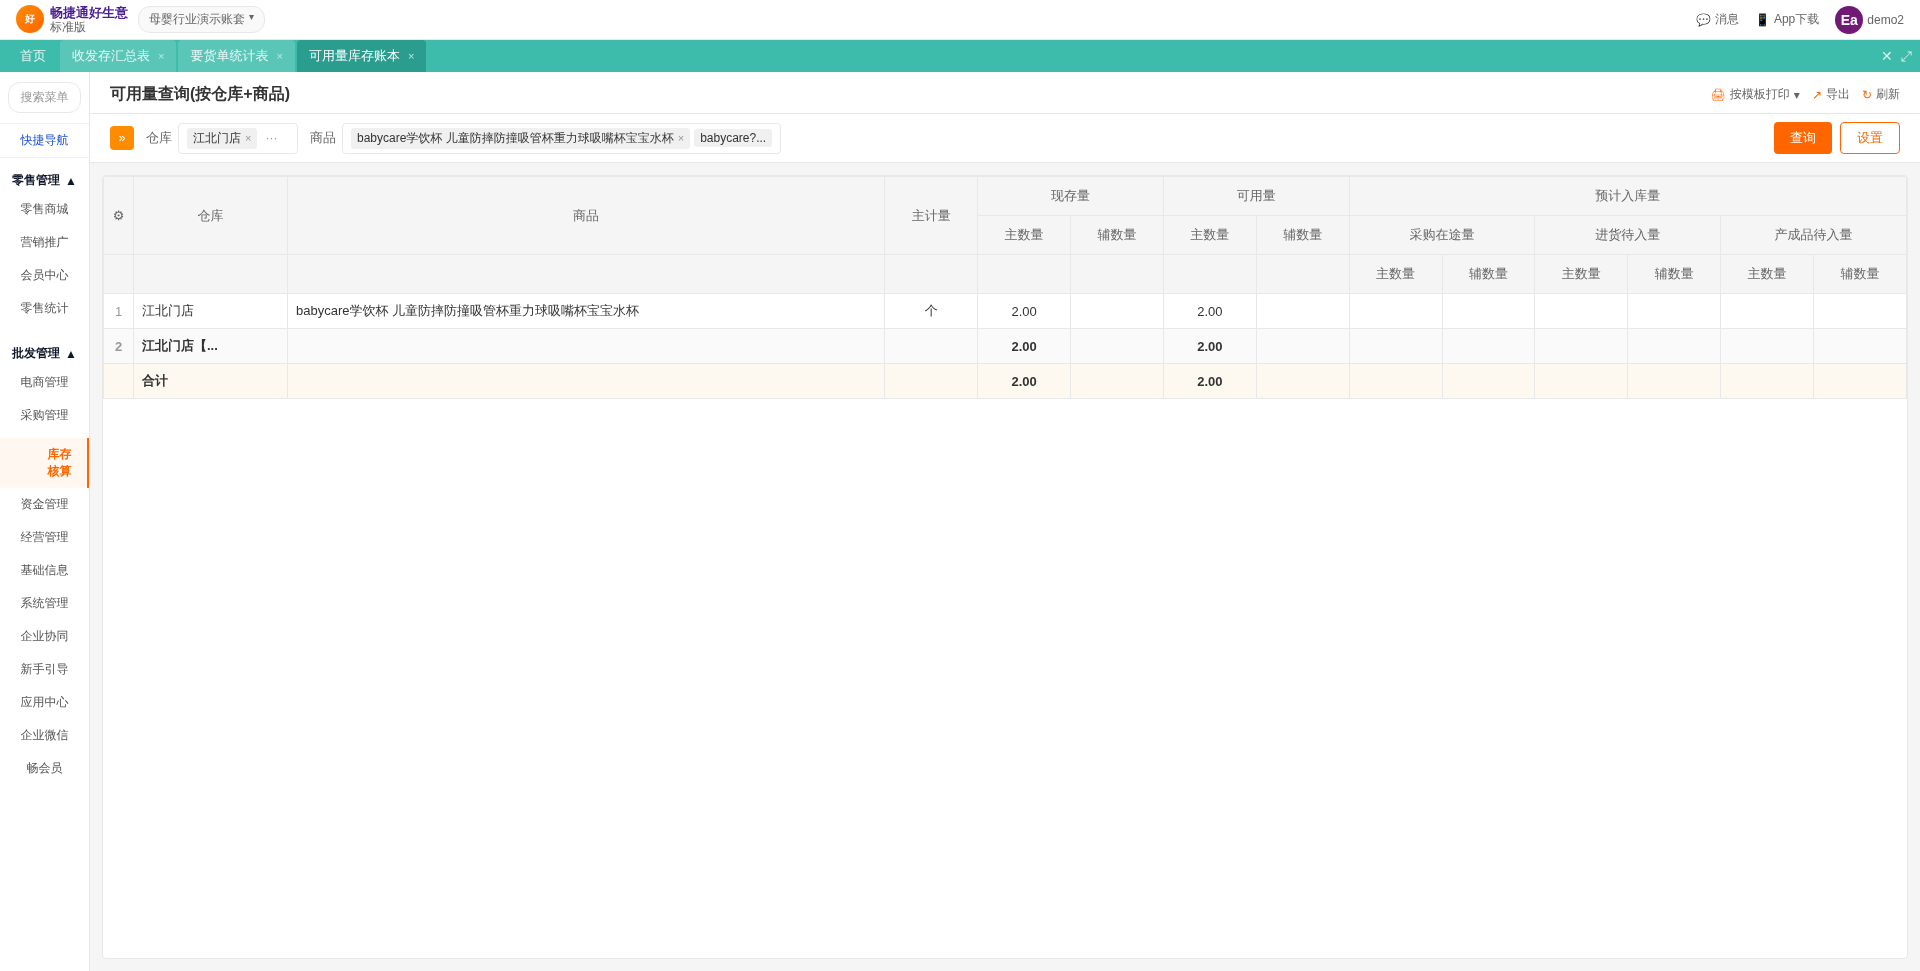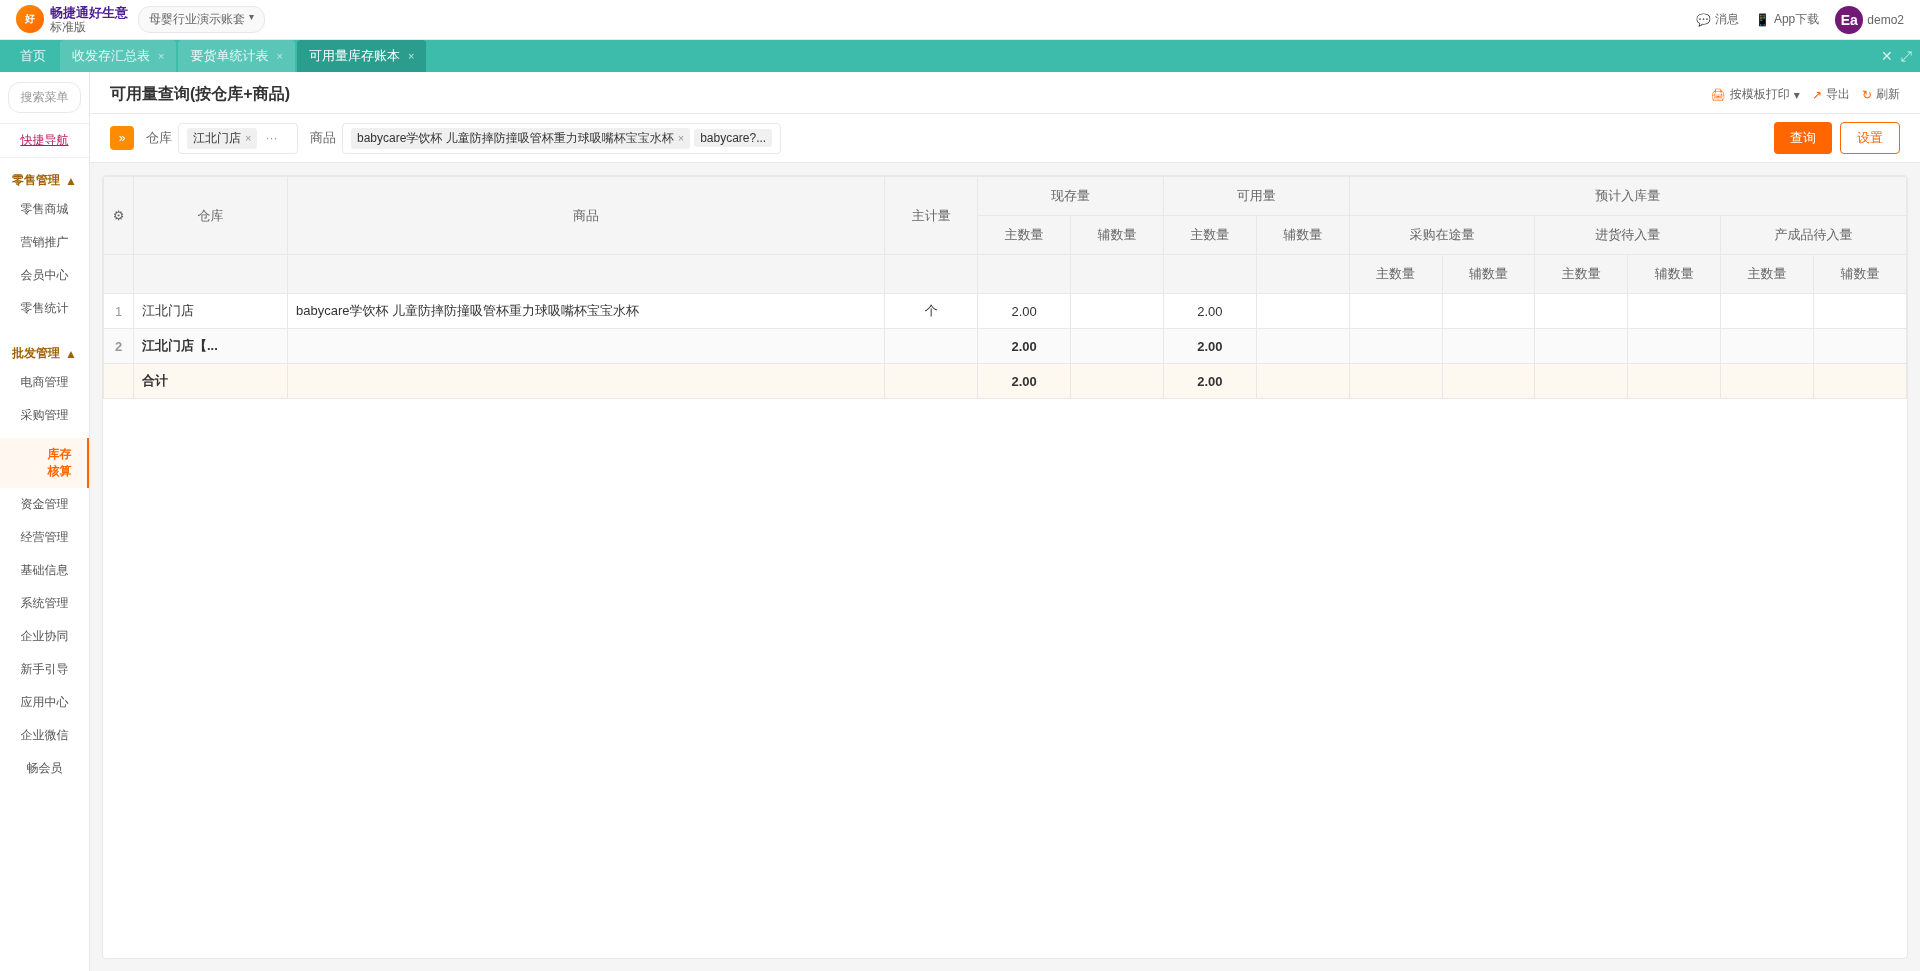--- a/index.html
+++ b/index.html
@@ -27,23 +27,23 @@
     .nav-tab-spacer { flex: 1; }
     .nav-tab-controls { display: flex; align-items: center; gap: 8px; color: rgba(255,255,255,0.8); font-size: 16px; cursor: pointer; }
 
     
     .main-layout { display: flex; flex: 1; overflow: hidden; }
 
     
     .sidebar { width: 90px; background: #fff; border-right: 1px solid #e8e8e8; display: flex; flex-direction: column; overflow-y: auto; flex-shrink: 0; }
     .sidebar-search { padding: 10px 8px; border-bottom: 1px solid #f0f0f0; }
     .sidebar-search-btn { width: 100%; background: none; border: 1px solid #e8e8e8; border-radius: 12px; padding: 6px 4px; font-size: 12px; color: #999; cursor: pointer; text-align: center; }
-    .sidebar-nav-btn { padding: 8px; text-align: center; border-bottom: 1px solid #f0f0f0; font-size: 12px; color: #be185d; cursor: pointer; text-decoration: underline; }
+    .sidebar-nav-btn { padding: 8px; text-align: center; border-bottom: 1px solid #f0f0f0; font-size: 12px; color: #1d4ed8; cursor: pointer; }
     .sidebar-section { padding: 6px 0; }
-    .sidebar-group-title { display: flex; align-items: center; justify-content: space-between; padding: 8px 12px 4px; font-size: 12px; color: #a16207; font-weight: bold; cursor: pointer; }
+    .sidebar-group-title { display: flex; align-items: center; justify-content: space-between; padding: 8px 12px 4px; font-size: 12px; color: #0f172a; font-weight: bold; cursor: pointer; }
     .sidebar-item { padding: 8px 12px; font-size: 12px; color: #555; cursor: pointer; text-align: center; }
     .sidebar-item.active { background: #fff7f0; color: #ff6600; font-weight: bold; border-right: 2px solid #ff6600; padding-left: 44px; }
 
     
     .content-area { flex: 1; overflow: auto; display: flex; flex-direction: column; background: #f5f5f5; }
     .page-header { background: #fff; padding: 12px 20px 8px; border-bottom: 1px solid #e8e8e8; display: flex; align-items: center; justify-content: space-between; }
     .page-title { font-size: 16px; font-weight: bold; color: #333; }
     .page-actions { display: flex; align-items: center; gap: 12px; }
     .action-btn { display: flex; align-items: center; gap: 4px; font-size: 12px; color: #666; cursor: pointer; }
     .action-btn .icon { color: #ff6600; }

